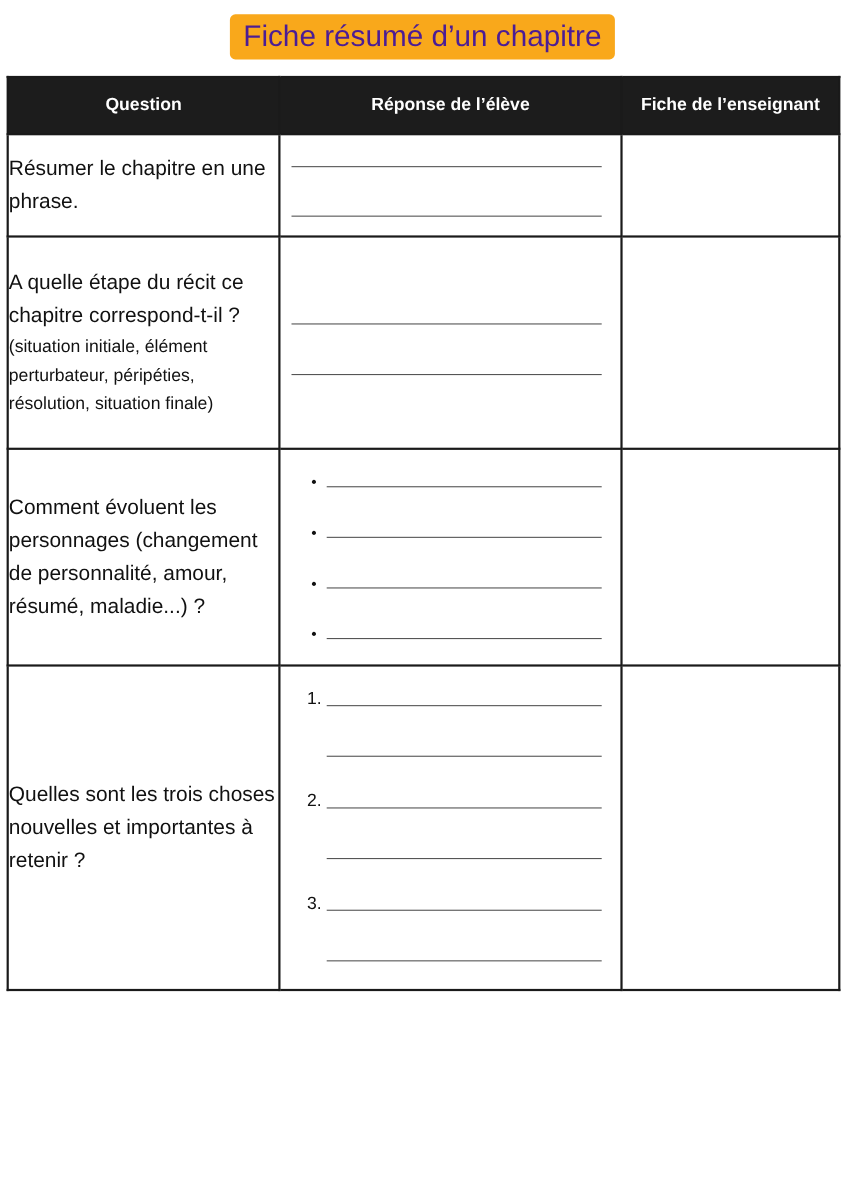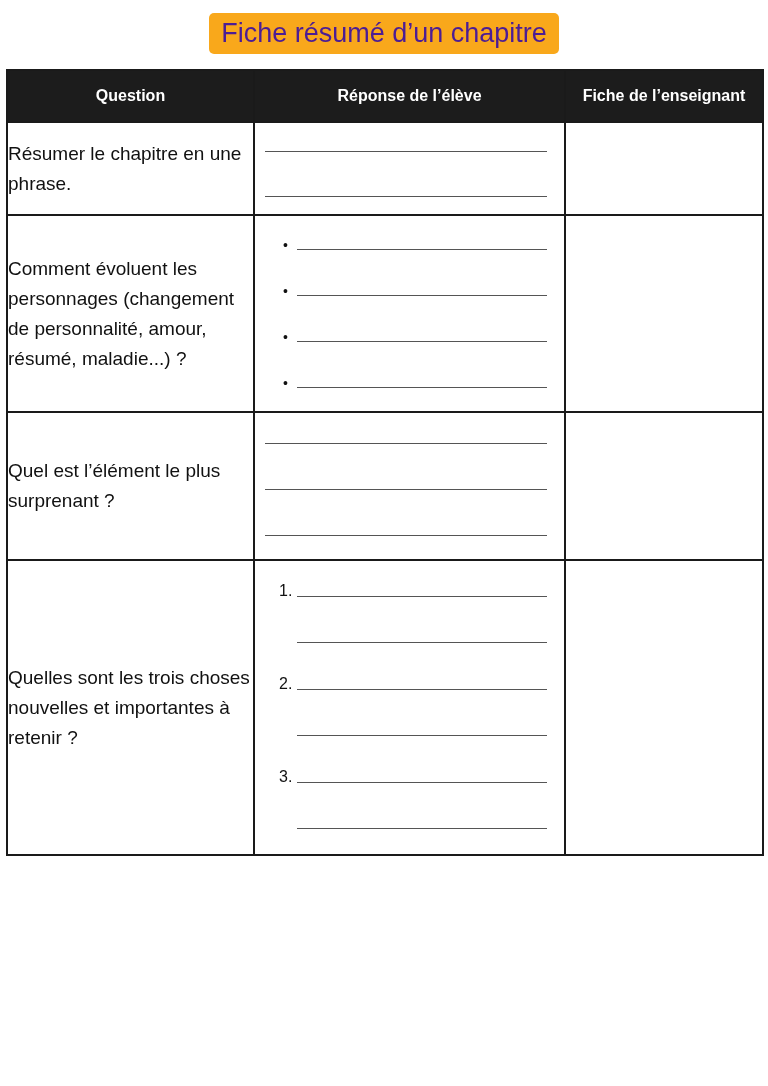--- a/index.html
+++ b/index.html
@@ -48,53 +48,53 @@
     </td>
     <td>
       <div class="lines" style="height:91px">
         <div class="line" style="top:28px"></div>
         <div class="line" style="top:73px"></div>
       </div>
     </td>
     <td></td>
   </tr>
 
+  <tr style="height:193px">
+    <td class="q">
+      <span>A quelle étape du récit ce chapitre correspond-t-il ?</span>
+      <span class="sub">(situation initiale, élément perturbateur, péripéties, résolution, situation finale)</span>
+    </td>
+    <td>
+      <div class="lines" style="height:191px">
+        <div class="line" style="top:78px"></div>
+        <div class="line" style="top:124px"></div>
+      </div>
+    </td>
+    <td></td>
+  </tr>
 
   <tr style="height:197px">
     <td class="q">
       <span>Comment évoluent les personnages (changement de personnalité, amour, résumé, maladie...) ?</span>
     </td>
     <td>
       <div class="lines" style="height:195px">
         <span class="bullet" style="top:22px">•</span>
         <div class="bline" style="top:33px"></div>
         <span class="bullet" style="top:68px">•</span>
         <div class="bline" style="top:79px"></div>
         <span class="bullet" style="top:114px">•</span>
         <div class="bline" style="top:125px"></div>
         <span class="bullet" style="top:160px">•</span>
         <div class="bline" style="top:171px"></div>
       </div>
     </td>
     <td></td>
   </tr>
 
-  <tr style="height:148px">
-    <td class="q">
-      <span>Quel est l’élément le plus surprenant ?</span>
-    </td>
-    <td>
-      <div class="lines" style="height:146px">
-        <div class="line" style="top:30px"></div>
-        <div class="line" style="top:76px"></div>
-        <div class="line" style="top:122px"></div>
-      </div>
-    </td>
-    <td></td>
-  </tr>
 
   <tr style="height:295px">
     <td class="q">
       <span>Quelles sont les trois choses nouvelles et importantes à retenir ?</span>
     </td>
     <td>
       <div class="lines" style="height:293px">
         <span class="num" style="top:22px">1.</span>
         <div class="bline" style="top:35px"></div>
         <div class="bline" style="top:81px"></div>

